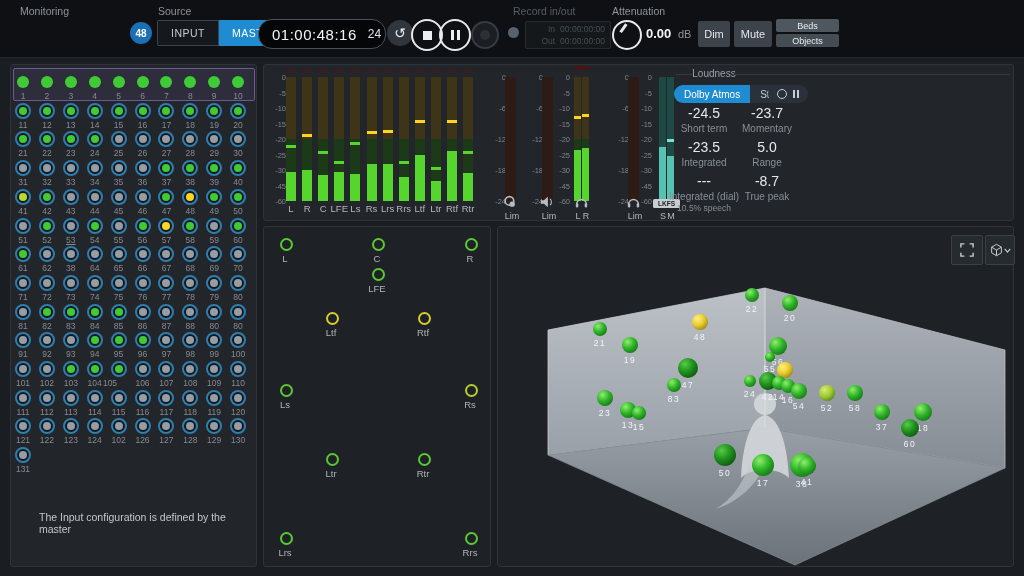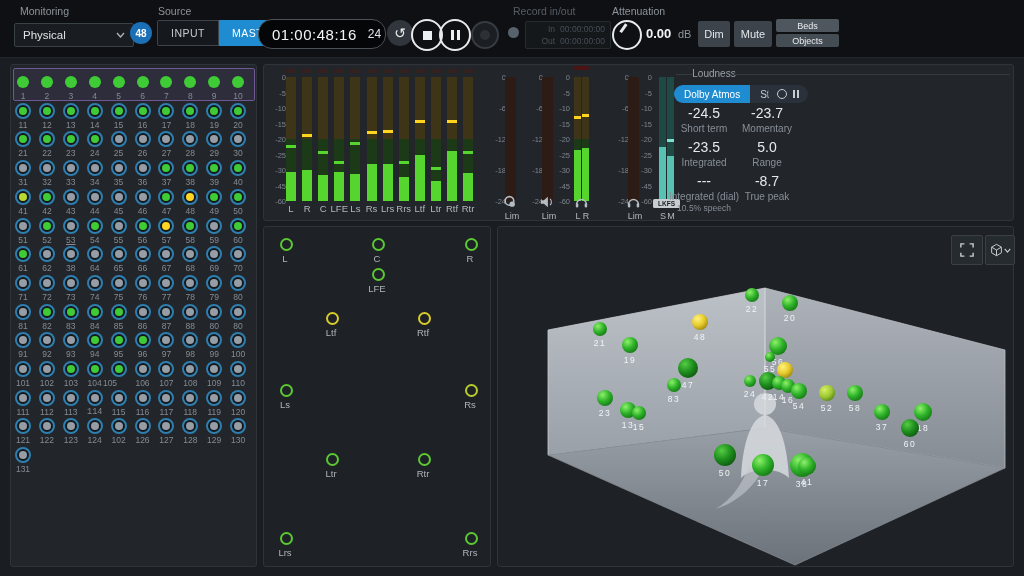--- a/index.html
+++ b/index.html
@@ -85,26 +85,20 @@
   .rbtn{position:absolute;width:30px;height:28px;background:#262b30;border:1px solid #3a4045;border-radius:2px;display:flex;align-items:center;justify-content:center;cursor:pointer;}
   svg text.obj-lab{font-family:"Liberation Sans",sans-serif;font-size:8.5px;letter-spacing:1.5px;fill:#f2f4f6;text-anchor:middle;}
 </style>
 </head>
 <body>
 
 <div id="app">
 
   <div id="topbar">
     <div class="tb-label" style="left:20px;top:5px">Monitoring</div>
-    <div id="mon-select">
-      <span>Physical</span>
-      <svg width="9" height="6" viewBox="0 0 9 6">
-          <path d="M1 1 L4.5 5 L8 1" fill="none" stroke="#aab0b6" stroke-width="1.4"></path>
-        </svg>
-    </div>
     <div class="badge-circle" style="left:130px;top:22px">48</div>
     <div class="badge-circle" style="left:158px;top:22px">
       <svg width="13" height="13" viewBox="0 0 13 13">
           <circle cx="6" cy="5.5" r="4" fill="none" stroke="#fff" stroke-width="1.6"></circle>
           <circle cx="8.5" cy="8.5" r="2.6" fill="#fff"></circle>
         </svg>
     </div>
 
     <div class="tb-label" style="left:158px;top:5px">Source</div>
 
@@ -589,21 +583,21 @@
           <div class="ch-dot" style="background: rgb(150, 157, 165);"></div>
         </div>
         <div class="ch-num" style="left: 22.9px; top: 341.7px;">112</div>
         <div class="ch-ring" style="left: 51.8px; top: 324.7px;">
           <div class="ch-dot" style="background: rgb(150, 157, 165);"></div>
         </div>
         <div class="ch-num" style="left: 46.8px; top: 341.7px;">113</div>
         <div class="ch-ring" style="left: 75.7px; top: 324.7px;">
           <div class="ch-dot" style="background: rgb(150, 157, 165);"></div>
         </div>
-        <div class="ch-num" style="left: 70.7px; top: 341.7px; font-family: Liberation Mono, monospace;">114</div>
+        <div class="ch-num" style="left: 70.7px; top: 341.7px;">114</div>
         <div class="ch-ring" style="left: 99.6px; top: 324.7px;">
           <div class="ch-dot" style="background: rgb(150, 157, 165);"></div>
         </div>
         <div class="ch-num" style="left: 94.6px; top: 341.7px;">115</div>
         <div class="ch-ring" style="left: 123.5px; top: 324.7px;">
           <div class="ch-dot" style="background: rgb(150, 157, 165);"></div>
         </div>
         <div class="ch-num" style="left: 118.5px; top: 341.7px;">116</div>
         <div class="ch-ring" style="left: 147.4px; top: 324.7px;">
           <div class="ch-dot" style="background: rgb(150, 157, 165);"></div>
@@ -659,20 +653,21 @@
         <div class="ch-num" style="left: 190.2px; top: 370.4px;">129</div>
         <div class="ch-ring" style="left: 219.1px; top: 353.4px;">
           <div class="ch-dot" style="background: rgb(150, 157, 165);"></div>
         </div>
         <div class="ch-num" style="left: 214.1px; top: 370.4px;">130</div>
         <div class="ch-ring" style="left: 4px; top: 382.1px;">
           <div class="ch-dot" style="background: rgb(150, 157, 165);"></div>
         </div>
         <div class="ch-num" style="left: -1px; top: 399.1px;">131</div>
       </div>
+    <div id="grid-note">The Input configuration is defined by the master</div>
   </div>
 
   <div class="panel" id="panel-meters">
     <div id="meters-built">
         <div class="tick" style="left: 2px; top: 8px;">0</div>
         <div class="tick" style="left: 2px; top: 23.5px;">-5</div>
         <div class="tick" style="left: 2px; top: 39px;">-10</div>
         <div class="tick" style="left: 2px; top: 54.5px;">-15</div>
         <div class="tick" style="left: 2px; top: 70px;">-20</div>
         <div class="tick" style="left: 2px; top: 85.5px;">-25</div>

